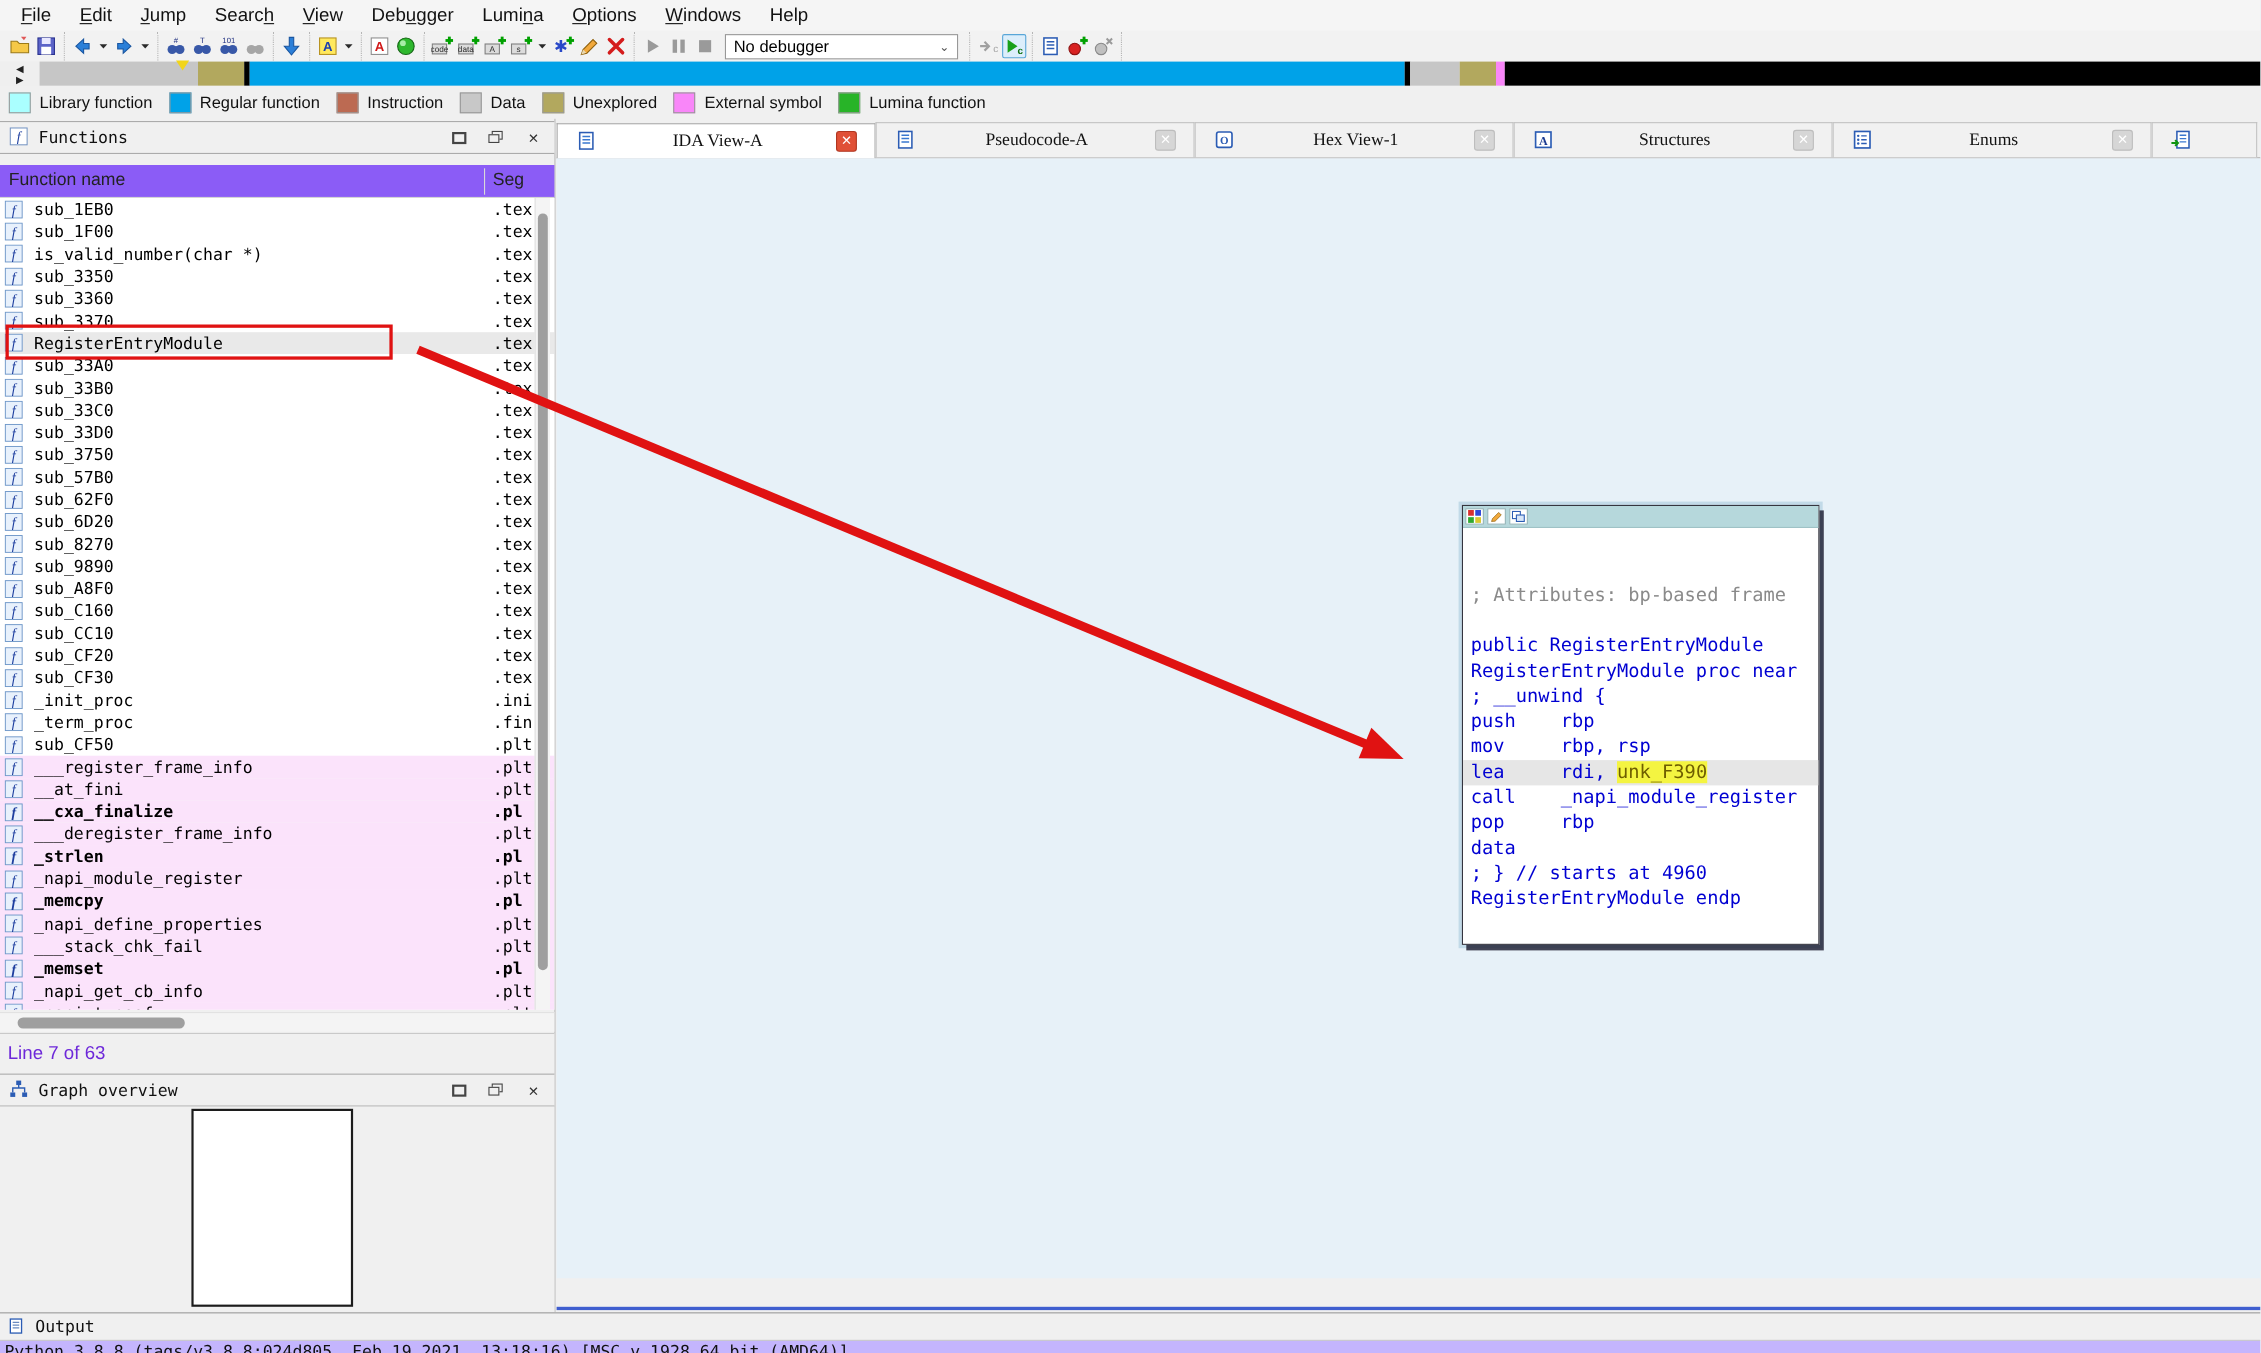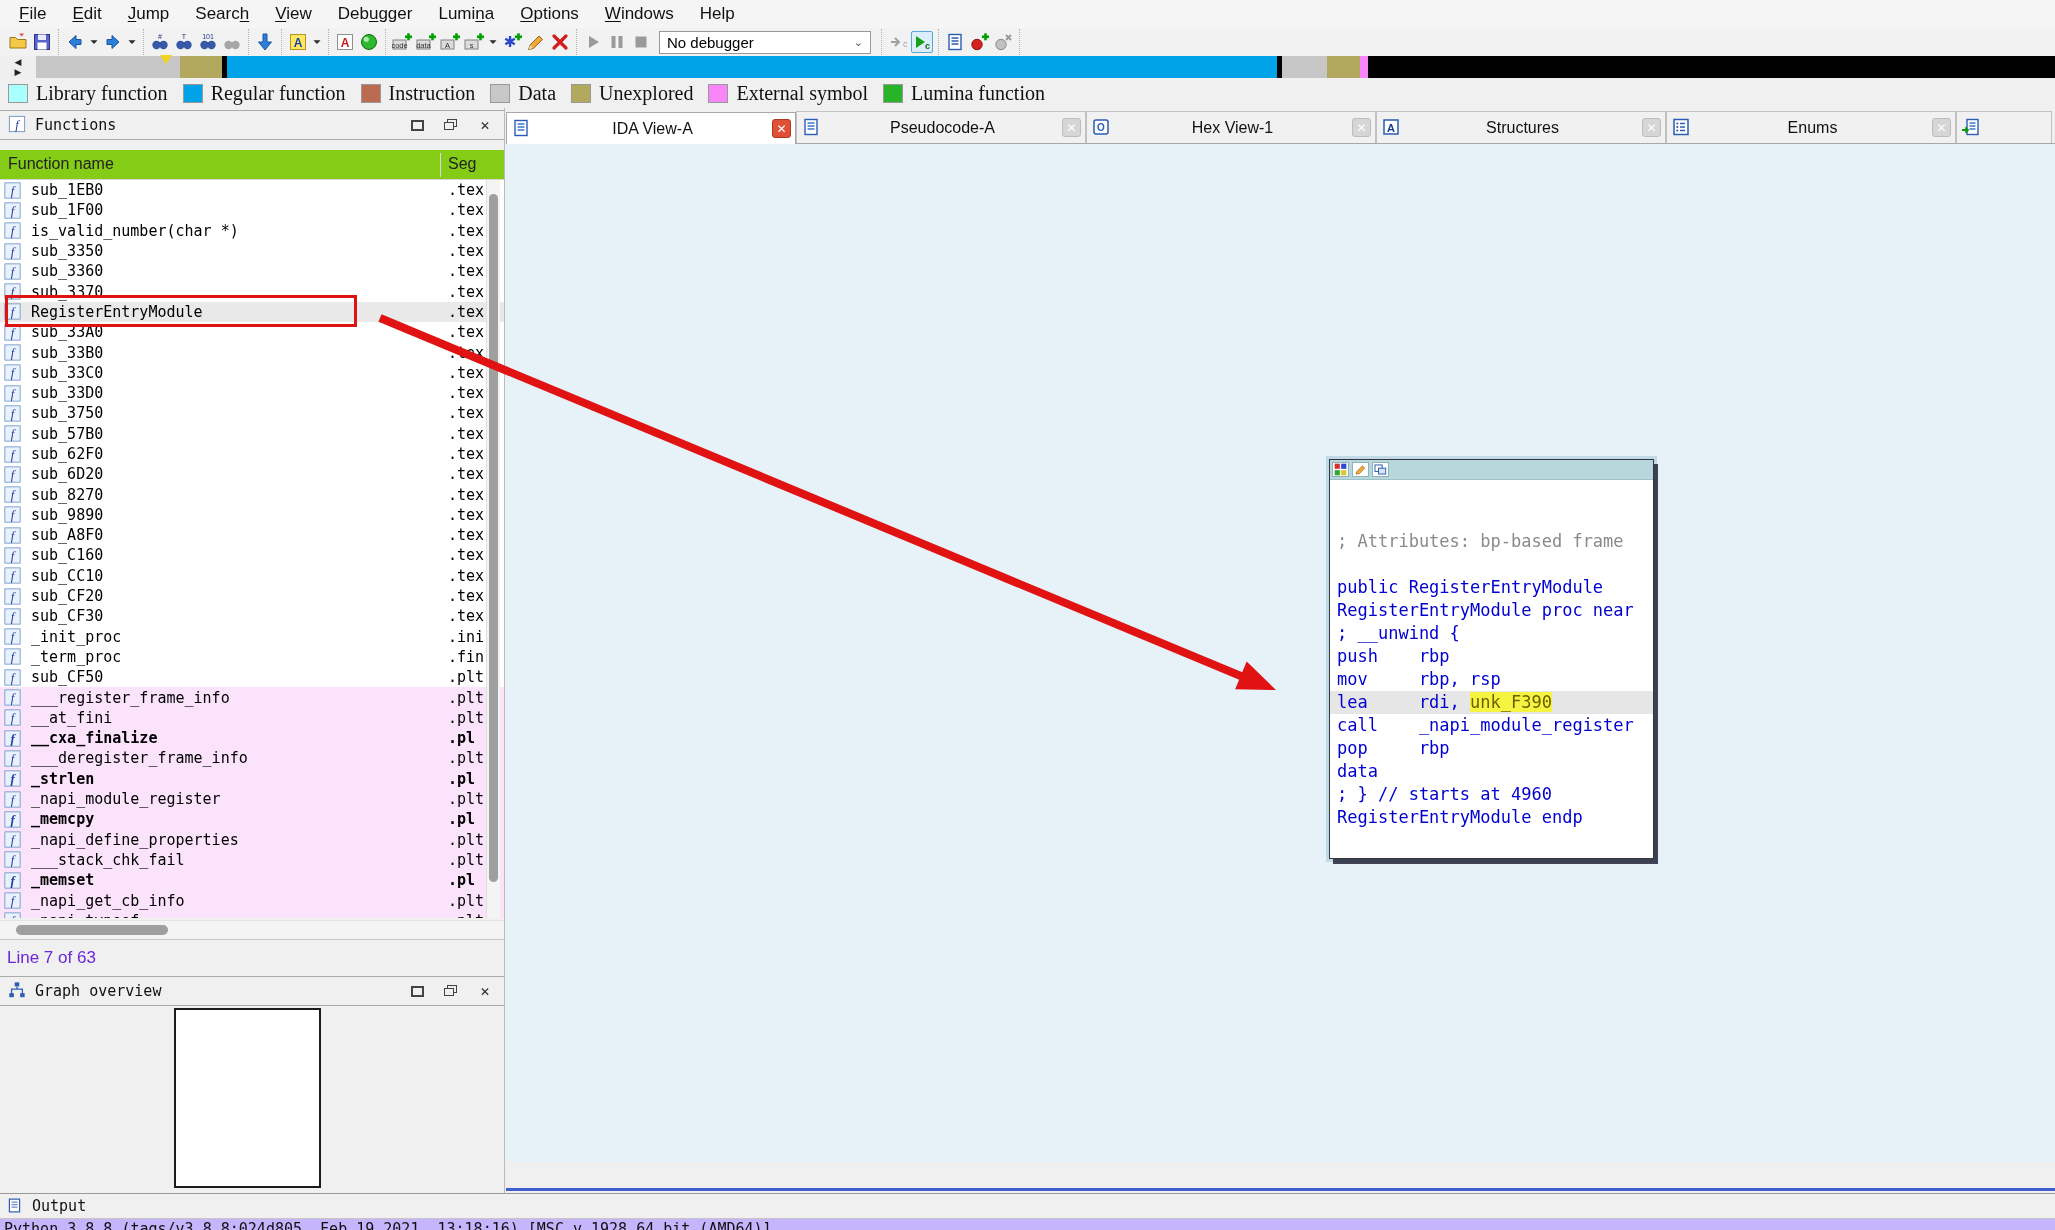--- a/index.html
+++ b/index.html
@@ -28,36 +28,36 @@
 #navband{position:absolute;left:0;top:56px;width:100%;height:22px;background:#efefef;display:flex}
 #nav-arrows{width:36px;display:flex;flex-direction:column;align-items:center;justify-content:center;gap:1px}
 #nav-arrows span{font-size:9px;line-height:9px;color:#222}
 .nseg{height:100%}
 #nav-marker{position:absolute;left:160px;top:-1px;width:0;height:0;border-left:6px solid transparent;border-right:6px solid transparent;border-top:9px solid #f2d51a}
 
 
 #legend{position:absolute;left:0;top:78px;width:100%;height:30px;display:flex;align-items:center;gap:15px;padding-left:8px;background:#f0f0f0}
 .leg{display:flex;align-items:center;gap:8px}
 .leg .sw{width:20px;height:19px;border:1px solid #999}
-.leg .lab{font-family:Liberation Serif, serif;font-size:20px;color:#111}
+.leg .lab{font-family:Liberation Sans, sans-serif;font-size:15px;color:#111}
 
 
 #leftpanel{position:absolute;left:0;top:108px;width:505px;height:1085px;background:#f0f0f0;border-right:1px solid #b9b9b9}
 .dock-title{position:absolute;left:0;width:100%;height:30px;border-top:1px solid #ababab;border-bottom:1px solid #ababab;background:#f0f0f0;display:flex;align-items:center;padding:0 8px;font-family:"DejaVu Sans Mono",monospace;font-size:15px;color:#111}
 .dock-title .ticn{width:20px;height:20px;margin-right:7px;flex:0 0 auto}
 .dock-title .ticn svg{width:18px;height:18px}
 .dt-sp{flex:1}
 .wbtn{width:22px;height:20px;display:inline-flex;align-items:center;justify-content:center;margin-left:12px;color:#333;font-size:15px}
 .wb-max{width:13px;height:11px;border:2px solid #444}
 .wb-float{position:relative;width:14px;height:12px}
 .wb-float i{position:absolute;border:1.5px solid #444;width:10px;height:8px;background:#f0f0f0}
 .wb-float i:first-child{left:3px;top:0}
 .wb-float i:last-child{left:0;top:3px}
 
-#fheader{position:absolute;left:0;top:42px;width:100%;height:30px;background:#84cc16;border-bottom:1px solid #d5d5d5;font-size:16px;color:#222}
+#fheader{position:absolute;left:0;top:42px;width:100%;height:30px;background:#8b5cf6;border-bottom:1px solid #d5d5d5;font-size:16px;color:#222}
 #fheader .h1{position:absolute;left:8px;top:5px}
 #fheader .h2{position:absolute;left:448px;top:5px}
 #fheader .hdiv{position:absolute;left:440px;top:3px;width:1px;height:24px;background:#d9d9d9}
 
 #flist{position:absolute;left:0;top:72px;width:100%;height:738px;background:#fff;overflow:hidden}
 .frow{position:relative;height:20.3px;display:flex;align-items:center;font-family:"DejaVu Sans Mono",monospace;font-size:15px;color:#000;background:#fff}
 .frow.ext{background:#fbe3fb}
 .frow.sel{background:#e9e9e9}
 .frow.bold{font-weight:bold}
 .frow .ficn{width:20px;height:17px;margin-left:3px;flex:0 0 auto}
@@ -72,21 +72,21 @@
 
 #linestatus{position:absolute;left:0;top:831px;width:100%;height:37px;background:#f0f0f0;border-top:1px solid #c9c9c9;display:flex;align-items:center;padding-left:7px;font-size:17px;color:#6d28d9}
 
 #gtitle{top:868px}
 #gcontent{position:absolute;left:0;top:898px;width:100%;height:187px;background:#f0f0f0}
 #gbox{position:absolute;left:174px;top:2px;width:147px;height:180px;background:#fff;border:2px solid #1c1c1c}
 
 
 #mainarea{position:absolute;left:506px;top:108px;width:1549px;height:1085px;background:#f0f0f0}
 #tabbar{position:absolute;left:0;top:4px;width:100%;height:32px;display:flex;align-items:flex-end;border-bottom:1px solid #a8a8a8}
-.tab{height:32px;width:290px;display:flex;align-items:center;background:#f1f1f1;border:1px solid #c2c2c2;border-bottom:none;font-family:Liberation Sans, sans-serif;font-size:16px;color:#111;padding:0 4px;position:relative}
+.tab{height:32px;width:290px;display:flex;align-items:center;background:#f1f1f1;border:1px solid #c2c2c2;border-bottom:none;font-family:Liberation Serif, serif;font-size:16px;color:#111;padding:0 16px;position:relative}
 .tab.active{background:#fff;height:32px;margin-bottom:-1px;border-color:#a8a8a8}
 .tab .ticn{width:22px;height:22px;flex:0 0 auto}
 .tab .ticn svg{width:20px;height:20px}
 .tab .tlab{flex:1;text-align:center}
 .tab .tclose{width:19px;height:19px;border-radius:3px;display:flex;align-items:center;justify-content:center;color:#fff;font-size:12px;flex:0 0 auto}
 .tab .tclose.red{background:#e05036;border:1px solid #b03620}
 .tab .tclose.gray{background:#d6d6d6;border:1px solid #bdbdbd}
 .tab.partial{width:96px}
 
 #canvas{position:absolute;left:0;top:36px;width:100%;height:1018px;background:#e7f1f8;overflow:hidden}

